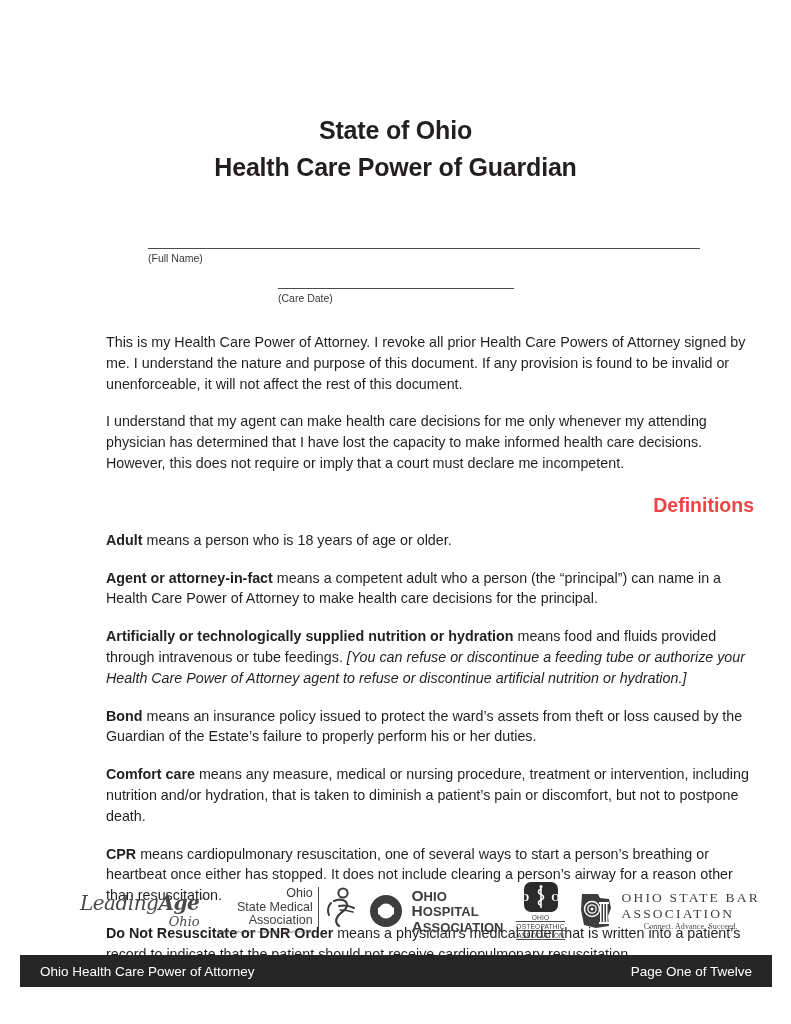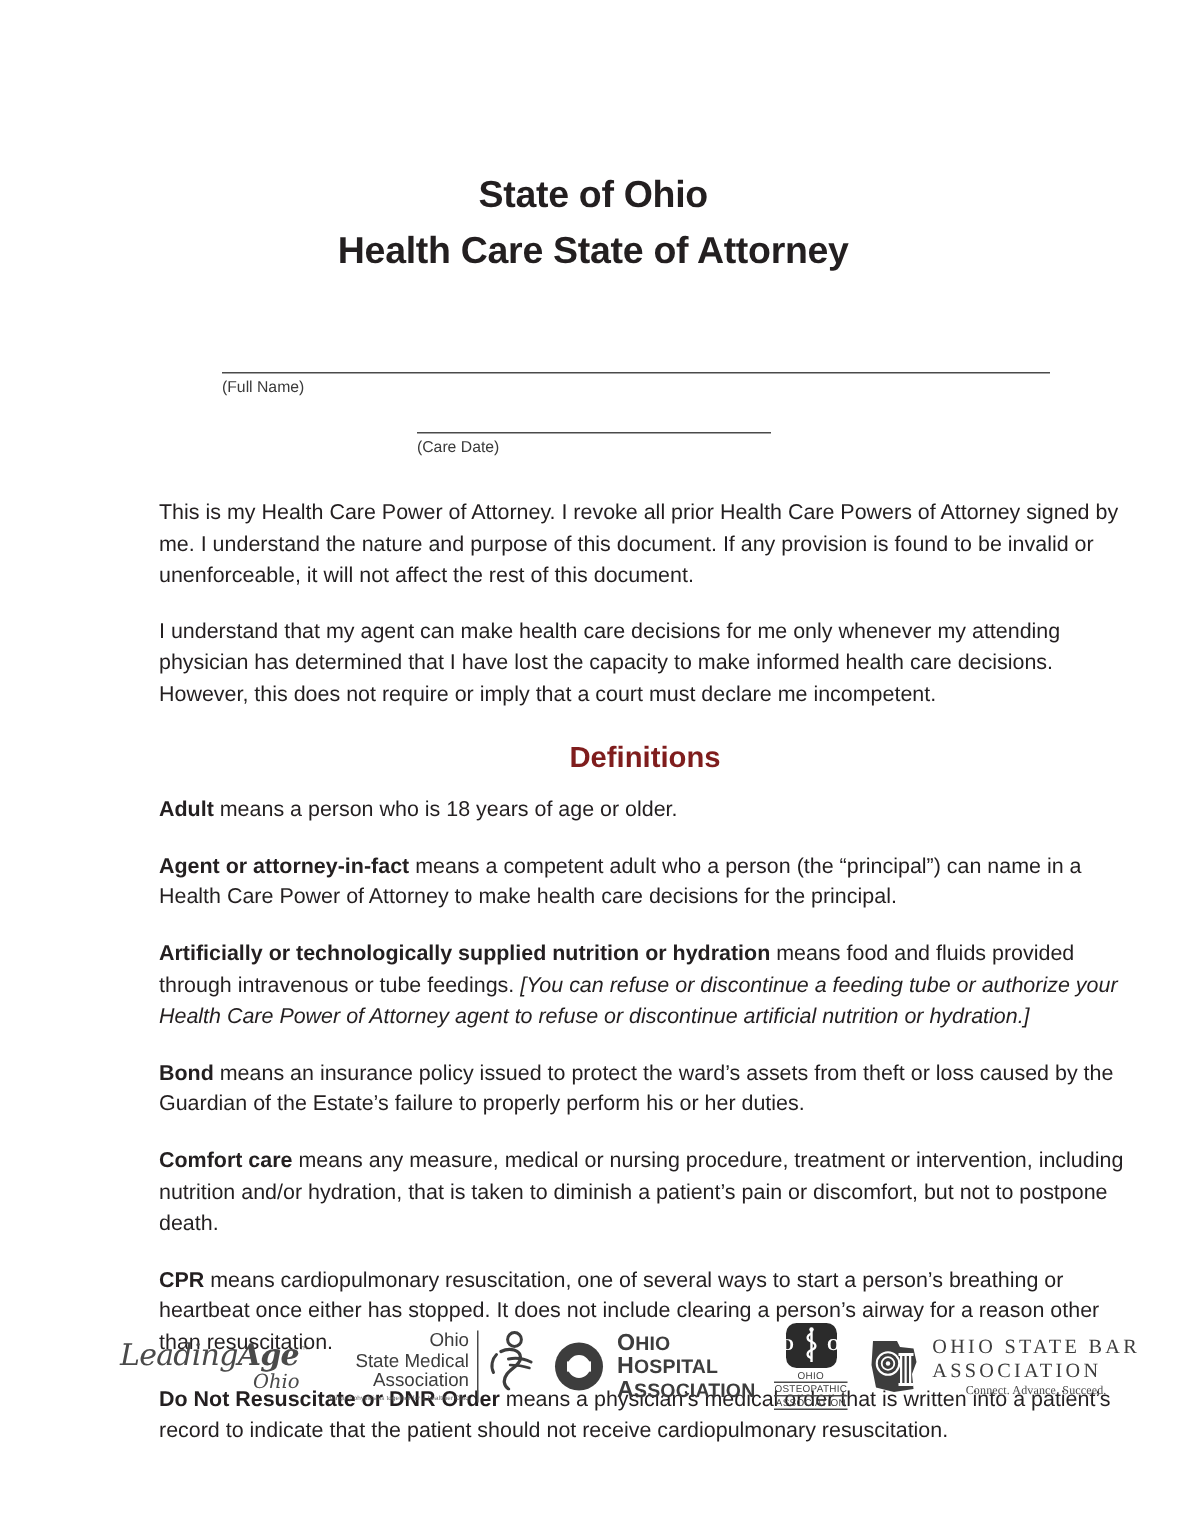--- a/index.html
+++ b/index.html
@@ -76,25 +76,25 @@
     margin: 0 0 17px 0;
     font-size: 14.3px;
     line-height: 1.455;
     color: #231f20;
   }
   p.para:last-child { margin-bottom: 16px; }
   .term { font-weight: bold; }
   .note { font-style: italic; }
 
   h2.section-heading {
-    text-align: center;
+    text-align: right;
     font-weight: bold;
     font-size: 19.5px;
     margin: 20px 0 13px 0;
-    color: #7f1d1d;
+    color: #ef4444;
   }
 
   
   #logo-strip {
     position: absolute;
     left: 80px;
     top: 880px;
     width: 680px;
     height: 62px;
     display: flex;
@@ -224,21 +224,21 @@
     font-size: 13.5px;
   }
 </style>
 </head>
 <body>
 
 <div id="page">
 
   <div id="title-block">
     <div class="doc-title">State of Ohio</div>
-    <div class="doc-title">Health Care State of Attorney</div>
+    <div class="doc-title">Health Care Power of Guardian</div>
   </div>
 
   <div id="fullname-block">
     <div class="rule"></div>
     <div class="rule-caption">(Full Name)</div>
   </div>
 
   <div id="birthdate-block">
     <div class="rule"></div>
     <div class="rule-caption">(Care Date)</div>
@@ -348,14 +348,18 @@
       </svg>
       <div class="osba-text">
         <div class="osba-l">OHIO STATE BAR</div>
         <div class="osba-l">ASSOCIATION</div>
         <div class="osba-tag">Connect. Advance. Succeed.</div>
       </div>
     </div>
 
   </div>
 
+  <div id="footer-bar" style="background: rgb(38, 38, 38); color: rgb(255, 255, 255);">
+    <span>Ohio Health Care Power of Attorney</span>
+    <span>Page One of Twelve</span>
+  </div>
 
 </div>
 
 </body></html>

